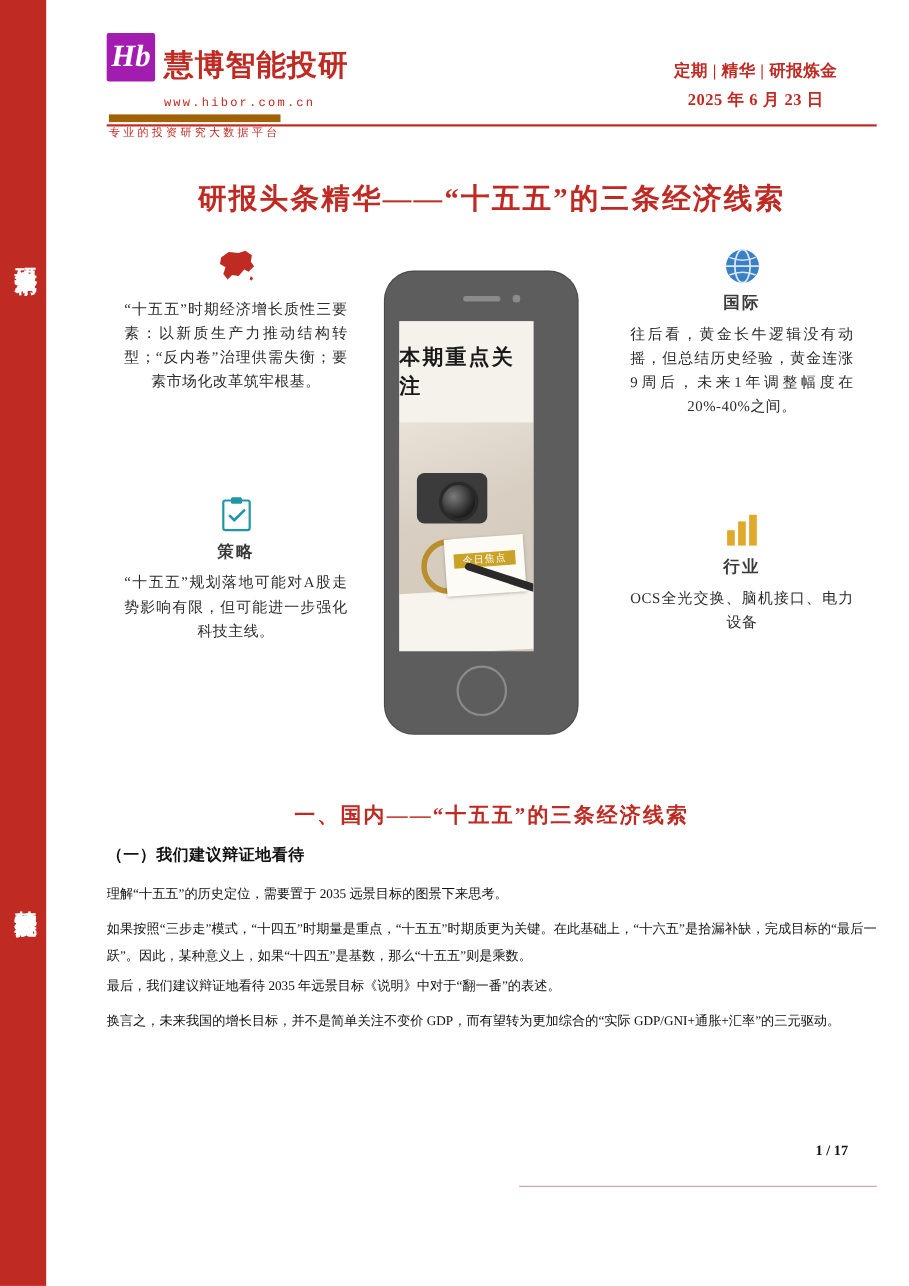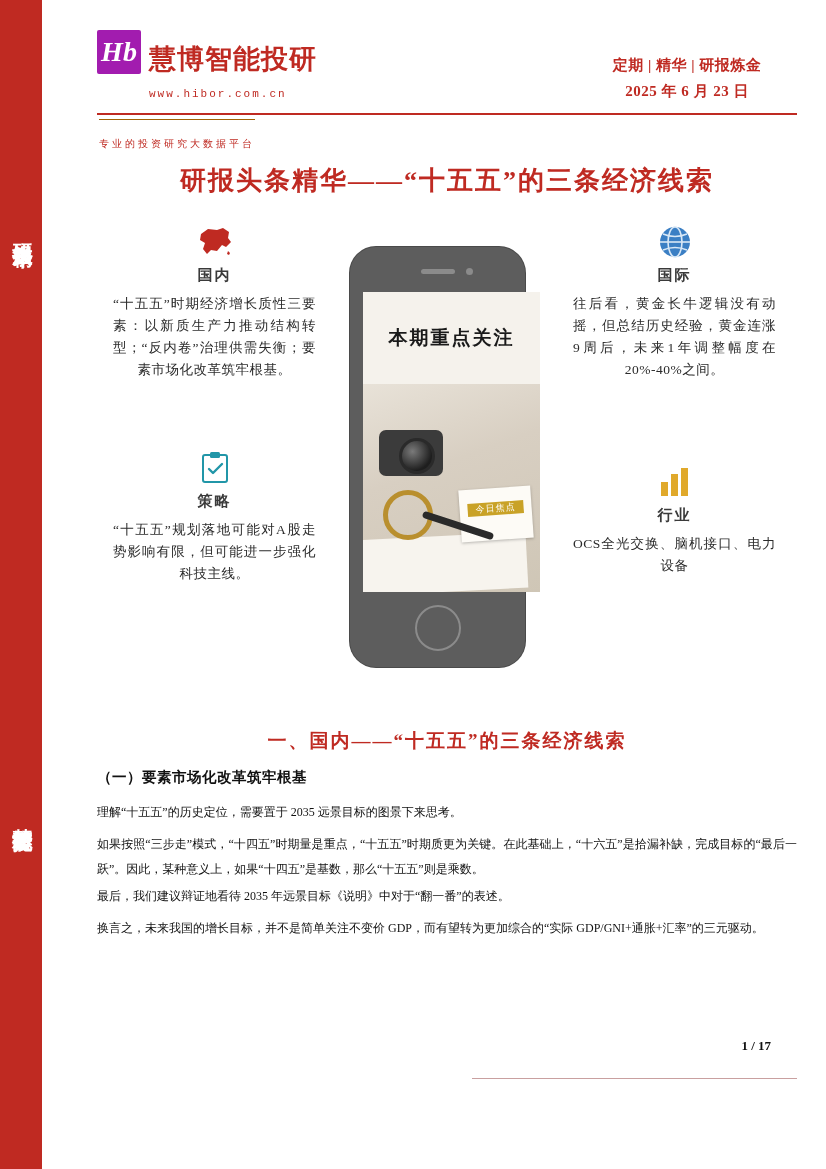--- a/index.html
+++ b/index.html
@@ -111,28 +111,28 @@
   }
   .logo-url {
     font-family: Liberation Mono, monospace;
     font-size: 11px;
     color: #bf2a22;
     letter-spacing: 2px;
     margin-left: 52px;
     margin-top: 14px;
   }
   .logo-tagline {
-    margin-top: 19px;
+    margin-top: 4px;
     margin-left: 2px;
     font-family: "Liberation Serif", serif;
     font-size: 10px;
     color: #bf2a22;
     letter-spacing: 3px;
-    border-top: 1px solid #a16207;
-    padding-top: 17px;
+    border-top: 7px solid #a16207;
+    padding-top: 3px;
     display: inline-block;
   }
   .header-right {
     position: absolute;
     right: 0;
     top: 22px;
     text-align: center;
     width: 220px;
   }
   .header-right .line {
@@ -195,21 +195,21 @@
     top: 21px;
     width: 7px;
     height: 7px;
     background: #8b8b8b;
     border-radius: 50%;
   }
   .phone-screen {
     position: absolute;
     left: 13px;
     top: 45px;
-    width: 177px;
+    width: 122px;
     height: 300px;
     background: #f3efe9;
     overflow: hidden;
   }
   .screen-top {
     height: 92px;
     background: #f5f2ec;
     display: flex;
     align-items: center;
     justify-content: center;
@@ -456,21 +456,20 @@
       <div class="phone-home"></div>
     </div>
 
     <div class="quad tl">
       <div class="icon">
         <svg width="40" height="34" viewBox="0 0 40 34">
           <path d="M6 9 L13 4 L22 5 L28 3 L34 7 L33 13 L36 17 L31 22 L27 20 L22 26 L16 25 L12 29 L8 24 L10 18 L5 15 Z" fill="#bf2a22"></path>
           <path d="M33 26 l2 2 l-1 2 l-2 -1 z" fill="#bf2a22"></path>
         </svg>
       </div>
-      <div class="qtitle">国内</div>
       <div class="qbody">“十五五”时期经济增长质性三要素：以新质生产力推动结构转型；“反内卷”治理供需失衡；要素市场化改革筑牢根基。</div>
     </div>
 
     <div class="quad bl">
       <div class="icon">
         <svg width="32" height="34" viewBox="0 0 32 34">
           <rect x="4" y="4" width="24" height="27" rx="2" fill="none" stroke="#2196a8" stroke-width="2"></rect>
           <rect x="11" y="1" width="10" height="6" rx="1.5" fill="#2196a8"></rect>
           <path d="M10 18 l4 4 l9 -9" fill="none" stroke="#2196a8" stroke-width="2.4" stroke-linecap="round" stroke-linejoin="round"></path>
         </svg>
@@ -500,21 +499,21 @@
           <rect x="14" y="8" width="7" height="22" fill="#e0a92b"></rect>
           <rect x="24" y="2" width="7" height="28" fill="#e0a92b"></rect>
         </svg>
       </div>
       <div class="qtitle">行业</div>
       <div class="qbody">OCS全光交换、脑机接口、电力设备</div>
     </div>
   </div>
 
   <div class="section-head">一、国内——“十五五”的三条经济线索</div>
-  <div class="sub-head">（一）要素市场化改革筑牢根基</div>
+  <div class="sub-head">（一）我们建议辩证地看待</div>
 
   <div class="body-text p1">理解“十五五”的历史定位，需要置于 2035 远景目标的图景下来思考。</div>
   <div class="body-text p2">如果按照“三步走”模式，“十四五”时期量是重点，“十五五”时期质更为关键。在此基础上，“十六五”是拾漏补缺，完成目标的“最后一跃”。因此，某种意义上，如果“十四五”是基数，那么“十五五”则是乘数。</div>
   <div class="body-text p3">最后，我们建议辩证地看待 2035 年远景目标《说明》中对于“翻一番”的表述。</div>
   <div class="body-text p4">换言之，未来我国的增长目标，并不是简单关注不变价 GDP，而有望转为更加综合的“实际 GDP/GNI+通胀+汇率”的三元驱动。</div>
 
   <div class="footer-page">1 / 17</div>
   <div class="footer-rule"></div>
 </div>
 

